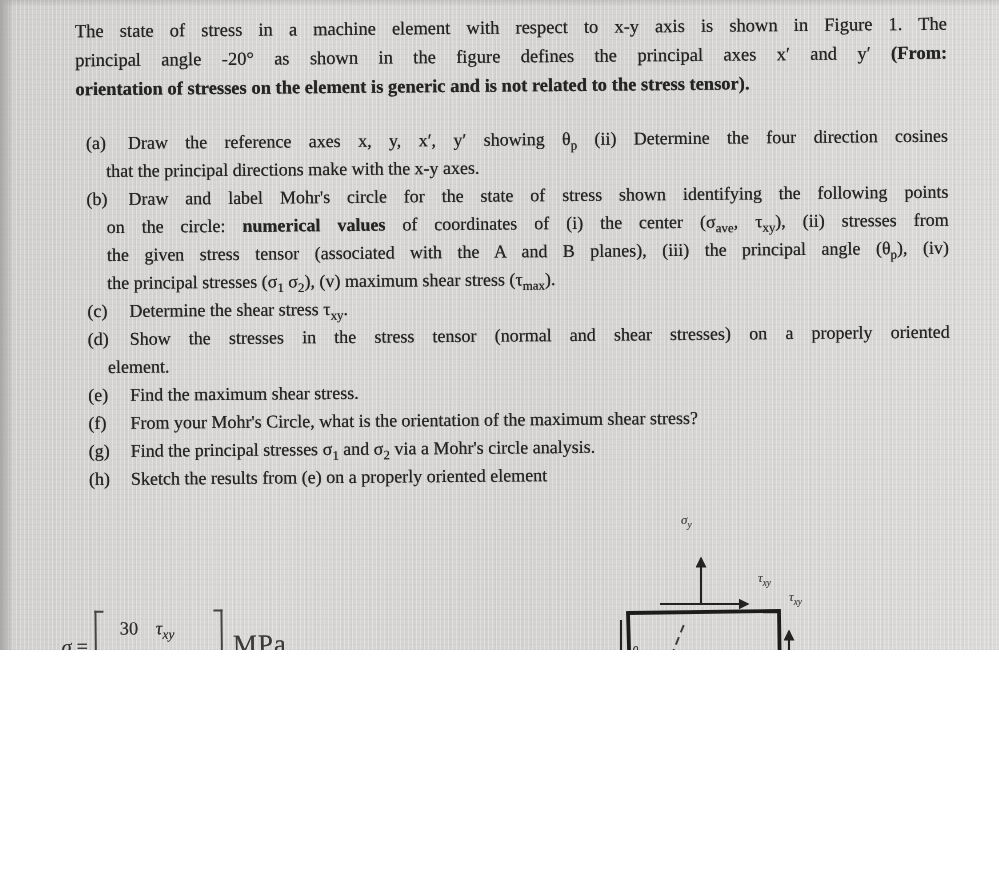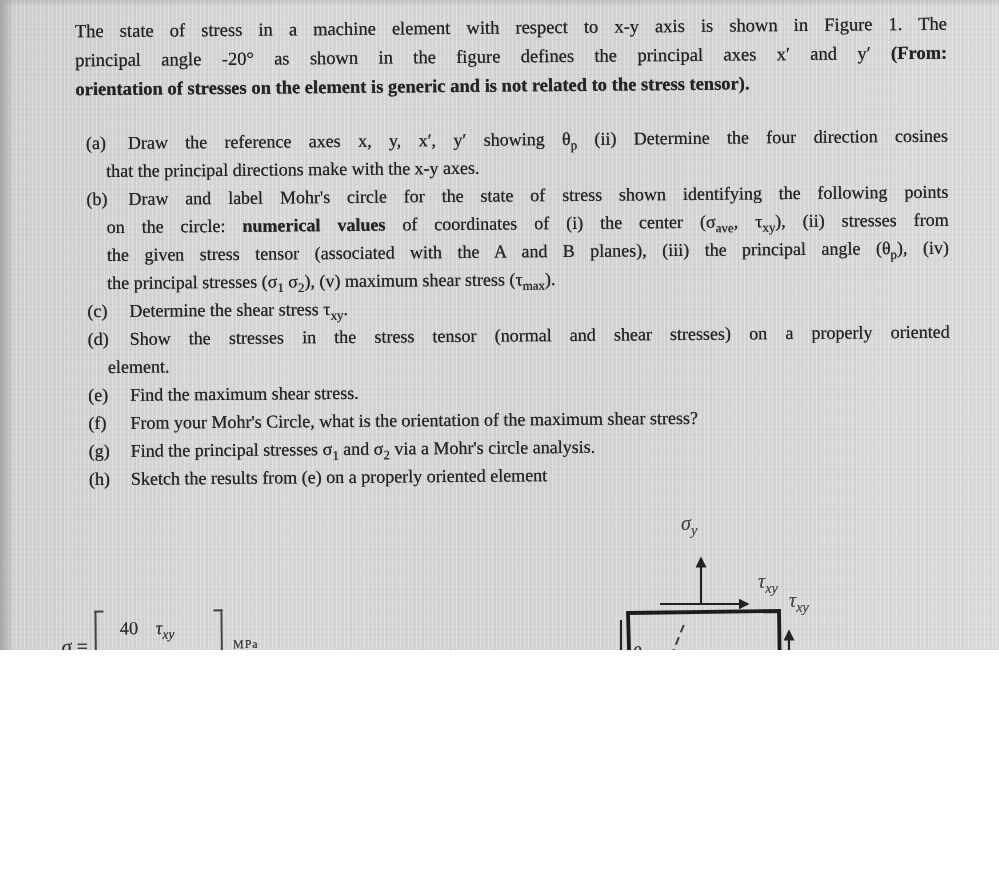--- a/index.html
+++ b/index.html
@@ -36,27 +36,27 @@
     transform:rotate(-0.6deg);text-shadow:0 0 .6px rgba(55,55,55,.8);}
   .tensor-row{display:flex;align-items:center;}
   .sigma-lhs{font-size:20px;margin-right:7px;}
   .brk{width:9px;height:70px;border:2.2px solid #434341;box-sizing:border-box;}
   .brk-l{border-right:none;}
   .brk-r{border-left:none;}
   .mat{display:grid;grid-template-columns:48px 54px;row-gap:12px;
     padding:4px 4px;font-size:18.5px;align-items:center;}
   .cell.c11{padding-left:12px;}
   .cell.c21{padding-left:2px;}
-  .unit{margin-left:10px;font-size:12px;letter-spacing:1px;color:#3b3b3b;}
+  .unit{margin-left:10px;font-size:27px;letter-spacing:1px;color:#3b3b3b;}
   .theta-line{margin-top:18px;font-size:19.5px;padding-left:2px;}
 
   
   .figure-block{position:absolute;left:540px;top:500px;width:459px;height:383px;}
   .figure-block svg{position:absolute;left:0;top:0;}
-  .fig-label{position:absolute;font-size:20px;color:#4b4b4b;white-space:nowrap;
+  .fig-label{position:absolute;font-size:13px;color:#4b4b4b;white-space:nowrap;
     text-shadow:0 0 .6px rgba(70,70,70,.7);}
   .fig-label.faint{opacity:.55;}
   .fig-label.dark{color:#333;}
   .caption{position:absolute;left:104px;top:360px;font-size:24px;color:#3e3e3e;
     letter-spacing:1px;}
   .caption-underline{position:absolute;left:101px;top:378px;width:116px;height:2.4px;
     background:#4b4b49;}
 
   
   .desk-wedge{position:absolute;left:600px;top:852px;width:399px;height:31px;
@@ -89,21 +89,21 @@
         <div class="pline"><span class="ilabel">(g)</span><span>Find the principal stresses σ<sub>1</sub> and σ<sub>2</sub> via a Mohr's circle analysis.</span></div>
         <div class="pline"><span class="ilabel">(h)</span><span>Sketch the results from (e) on a properly oriented element</span></div>
       </div>
   </div>
 
   <div class="tensor-block">
     <div class="tensor-row">
       <span class="sigma-lhs"><i>σ</i> =</span>
       <span class="brk brk-l"></span>
       <span class="mat">
-        <span class="cell c11">40</span>
+        <span class="cell c11">30</span>
         <span class="cell c12"><i>τ<sub>xy</sub></i></span>
         <span class="cell c21"><i>τ<sub>xy</sub></i></span>
         <span class="cell c22">−40</span>
       </span>
       <span class="brk brk-r"></span>
       <span class="unit">MPa</span>
     </div>
     <div class="theta-line"><i>θ<sub>p</sub></i> = −20°</div>
   </div>
 

